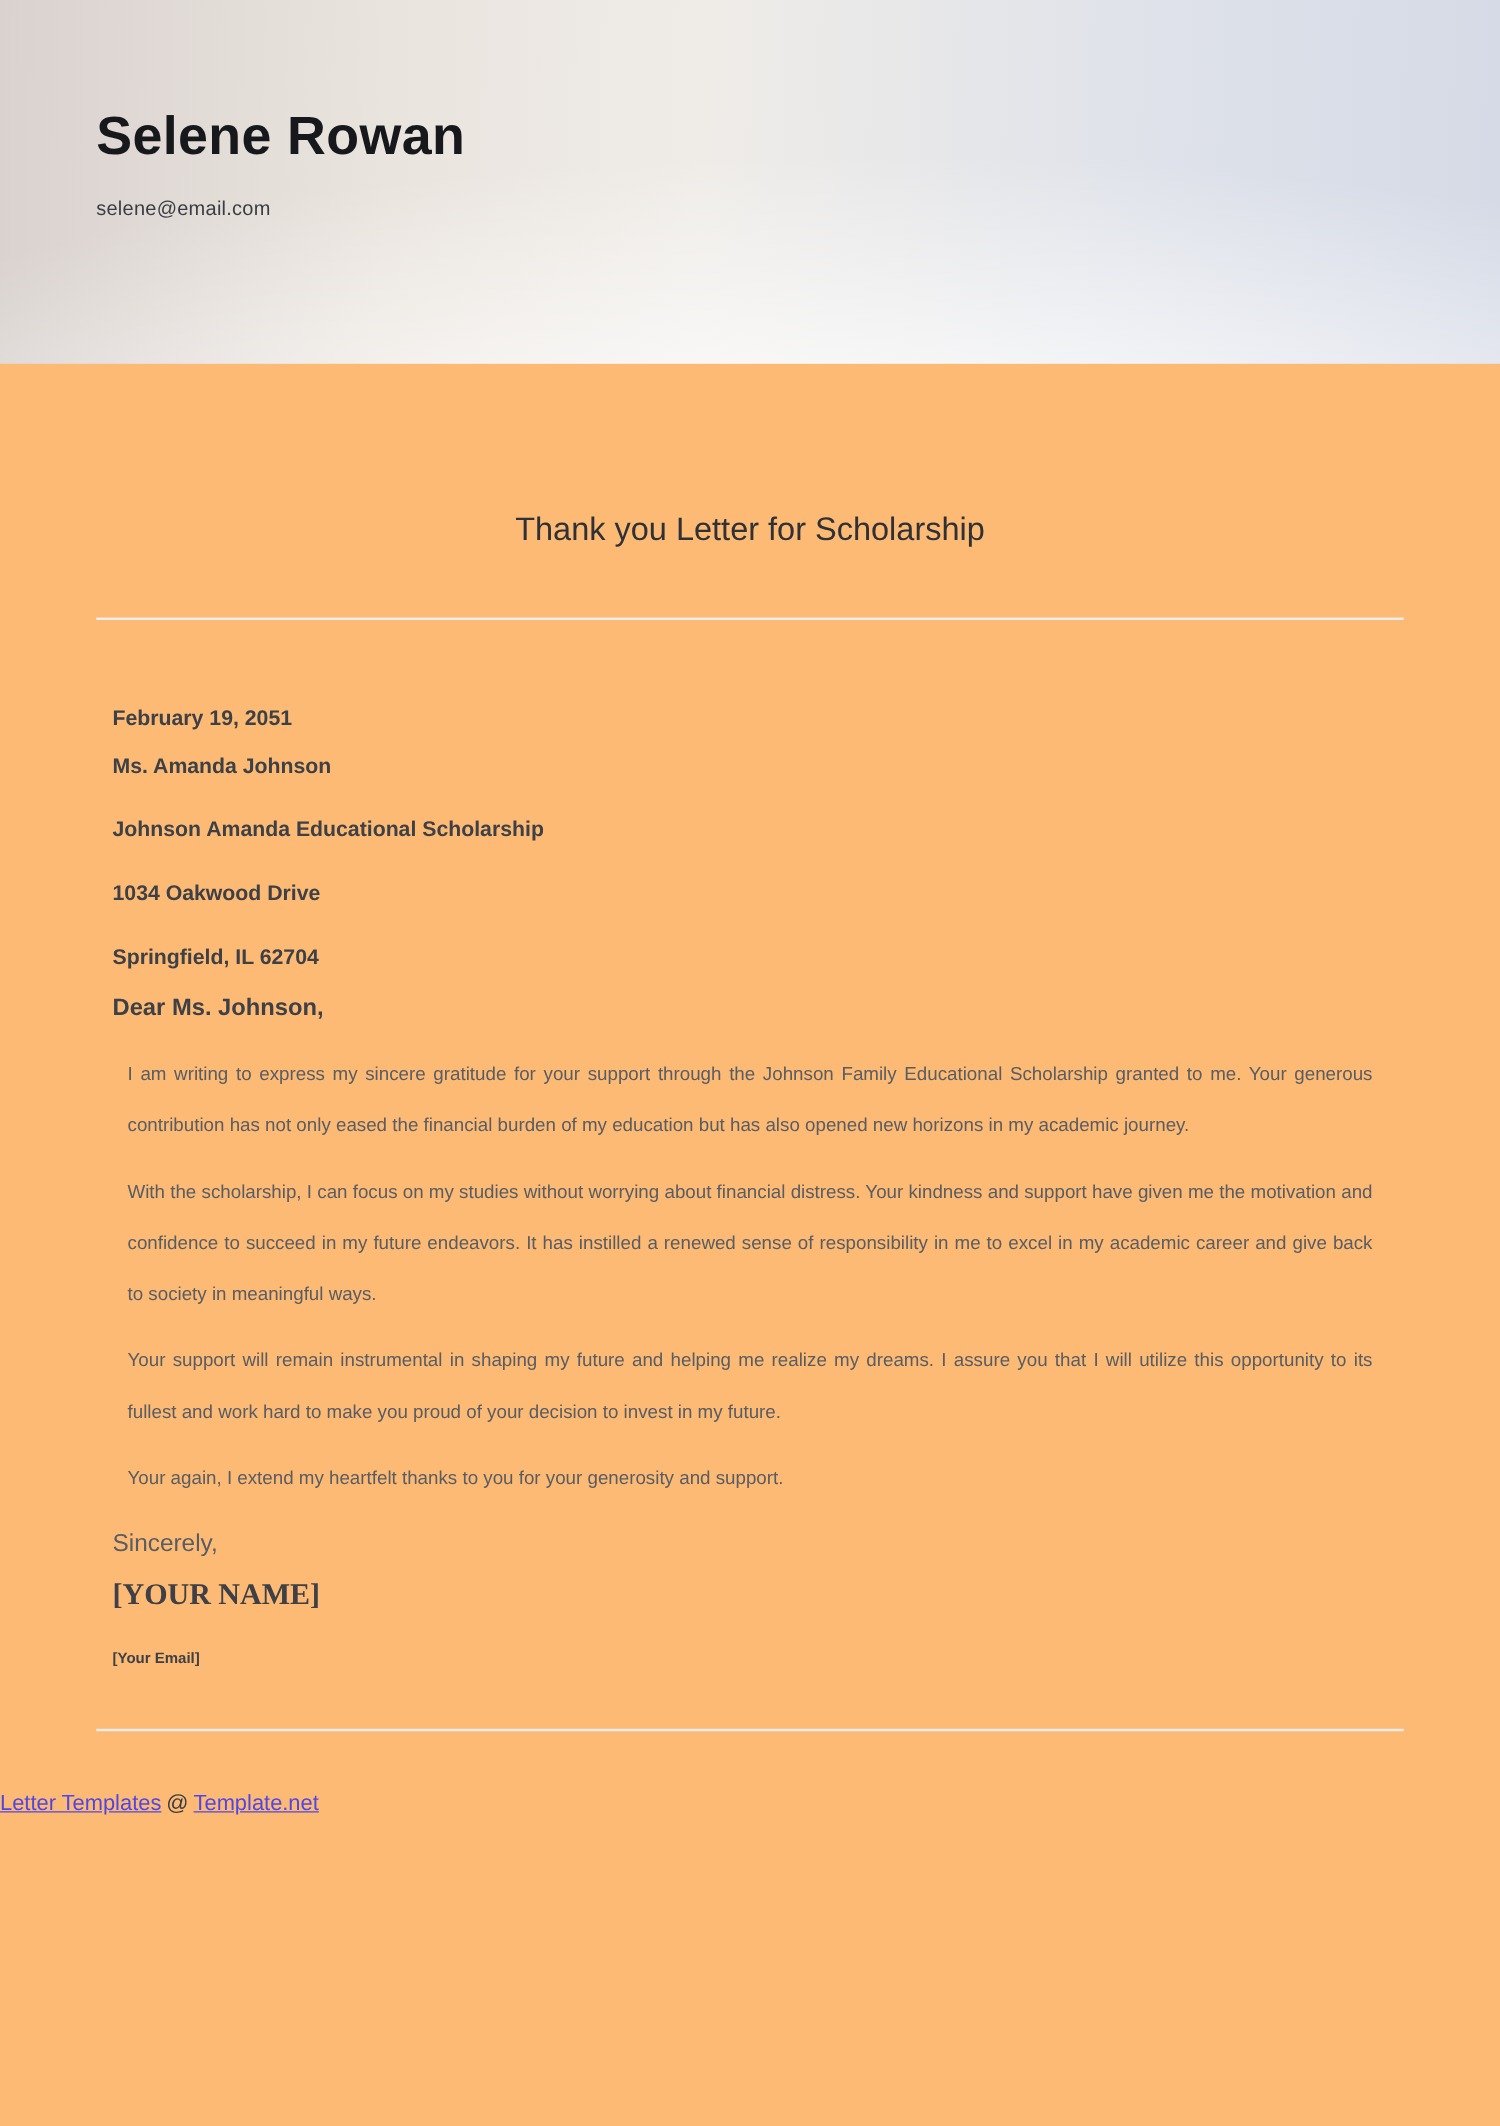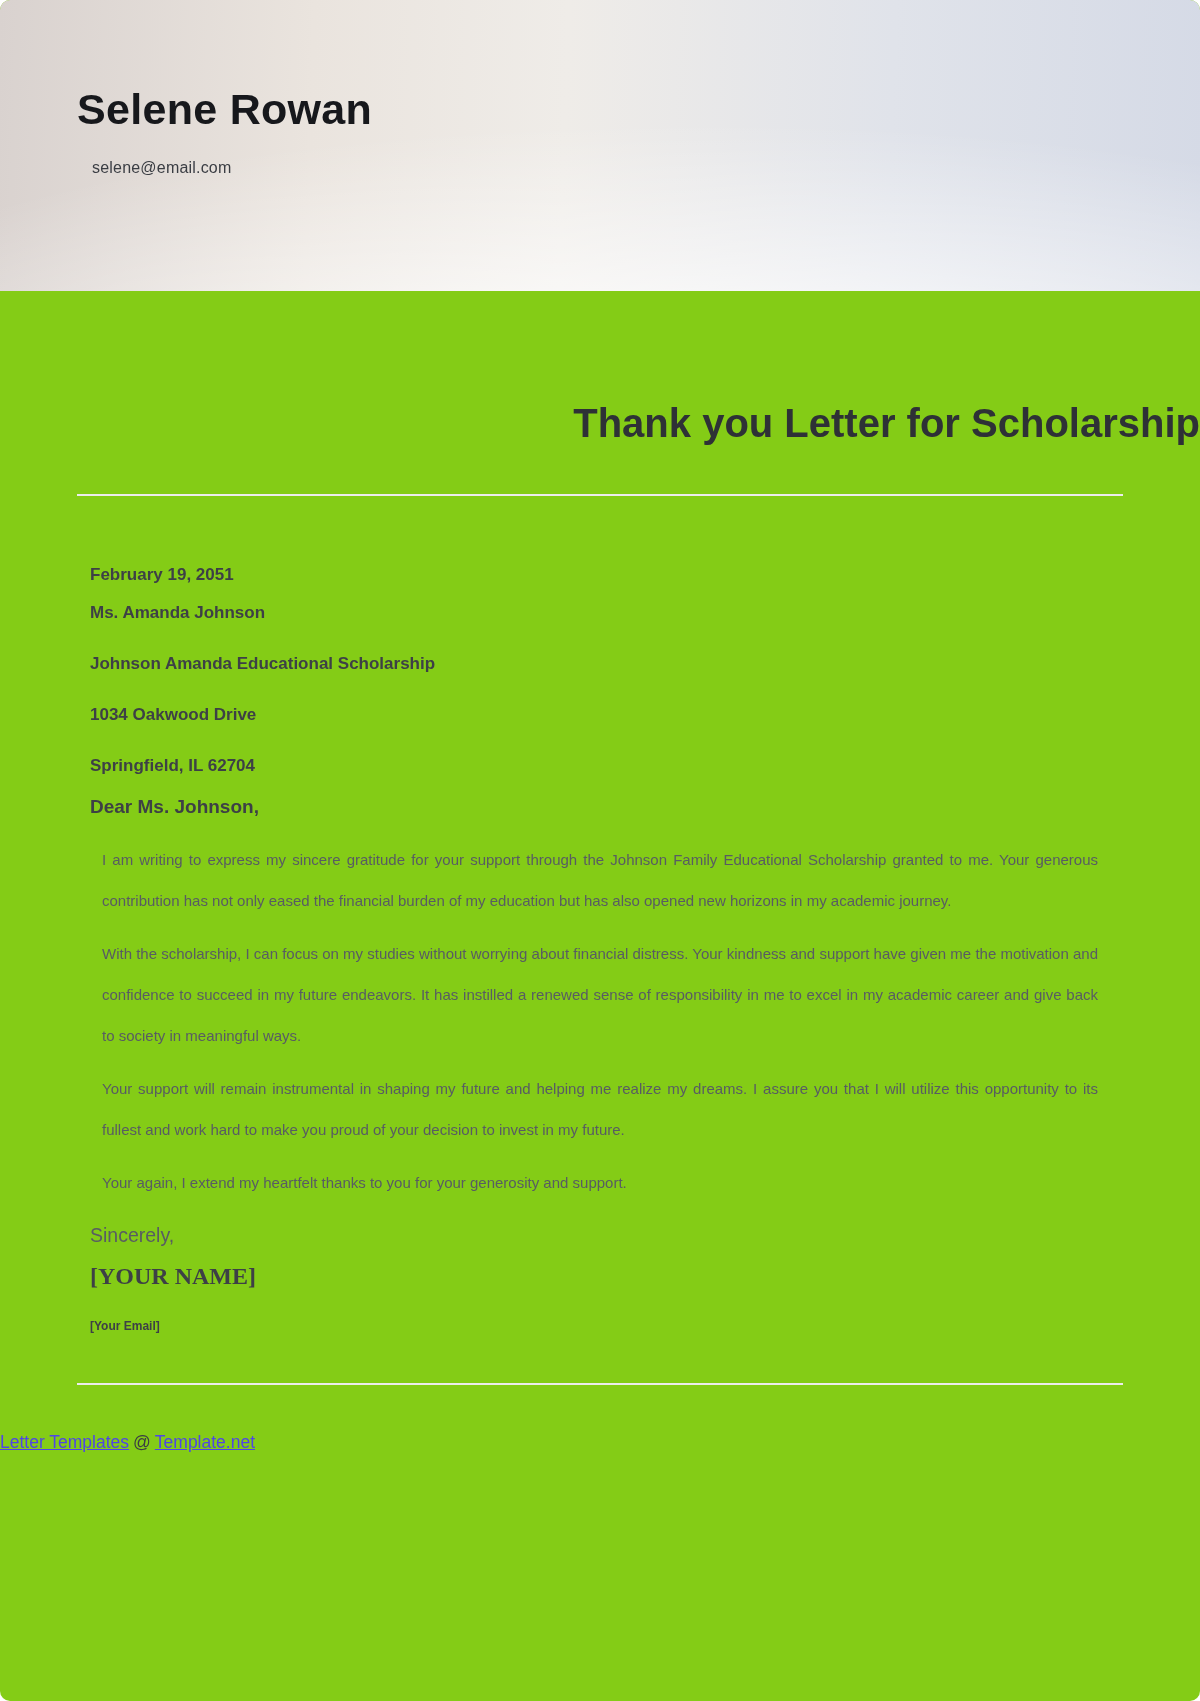--- a/index.html
+++ b/index.html
@@ -1,24 +1,23 @@
 <!DOCTYPE html>
 <html><head>
 <meta charset="utf-8">
 <style>
   html, body { margin: 0; padding: 0; background: #ffffff; }
   .page {
     position: relative;
     width: 1200px;
     height: 1701px;
     margin: 0 auto;
-    background: #84cc16;
+    background: #fdba74;
     font-family: "Liberation Sans", sans-serif;
     overflow: hidden;
-    border-radius: 10px;
   }
 
   
   .header {
     height: 291px;
     box-sizing: border-box;
     padding: 86px 77px 0 77px;
     background:
       radial-gradient(130% 150% at 58% 135%, #ffffff 0%, rgba(255,255,255,0) 62%),
       linear-gradient(92deg, #d9d2cf 0%, #eae4de 26%, #efece8 47%, #e0e3ea 74%, #d5dae6 100%);
@@ -28,29 +27,28 @@
     font-weight: 700;
     letter-spacing: 0.3px;
     color: #17181c;
     line-height: 46px;
   }
   .sender-email {
     margin-top: 27px;
     font-size: 16px;
     color: #3a3d43;
     letter-spacing: 0.2px;
-    margin-left: 15px;
   }
 
   
   .doc-title {
     margin-top: 112px;
-    text-align: right;
-    font-size: 40px;
-    font-weight: 700;
+    text-align: center;
+    font-size: 26px;
+    font-weight: 400;
     color: #2e3136;
     line-height: 40px;
   }
 
   .divider {
     height: 2px;
     background: #ececec;
     margin: 51px 77px 0 77px;
   }
 

